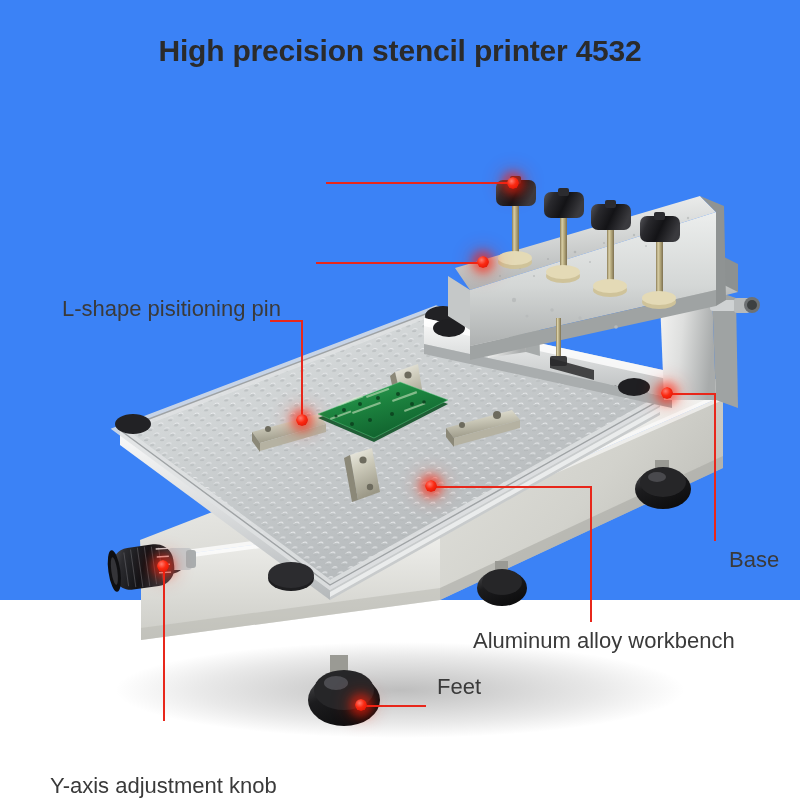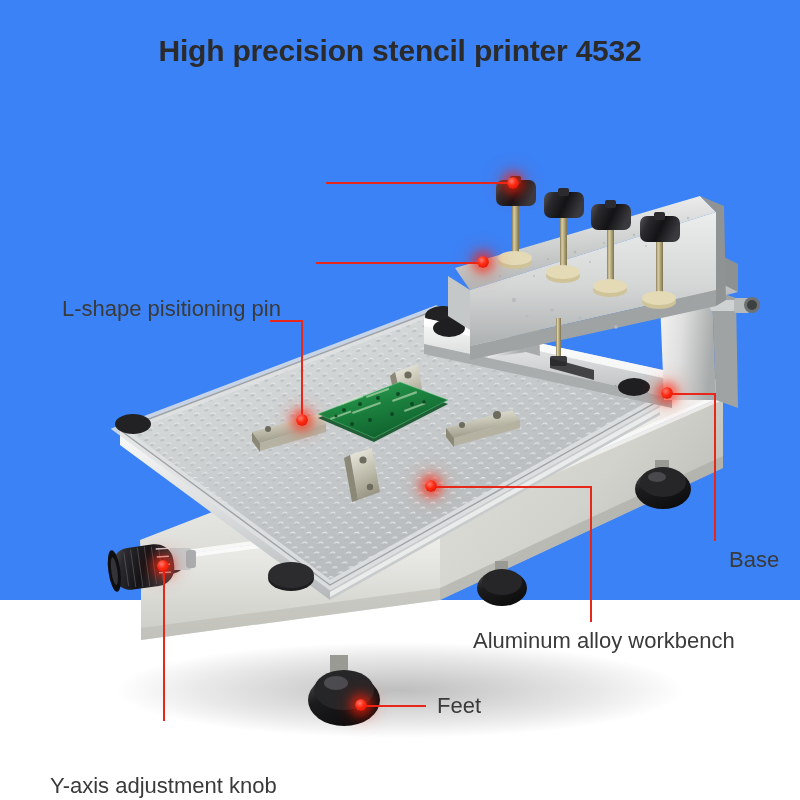--- a/index.html
+++ b/index.html
@@ -420,17 +420,17 @@
   <div class="dot" style="left:163px;top:566px;"></div>
 
 
 
   <div class="lbl" style="left:30px;top:298px;margin-left:32px;">L-shape pisitioning pin</div>
 
   <div class="lbl" style="left:696px;top:549px;margin-left:33px;">Base</div>
 
   <div class="lbl" style="left:473px;top:630px;">Aluminum alloy workbench</div>
 
-  <div class="lbl" style="left:437px;top:695px;text-align:center;">Feet</div>
+  <div class="lbl" style="left:437px;top:676px;text-align:center;">Feet</div>
 
   <div class="lbl" style="left:50px;top:729px;margin-top:46px;">Y-axis adjustment knob</div>
 
 </div>
 
 </body></html>

